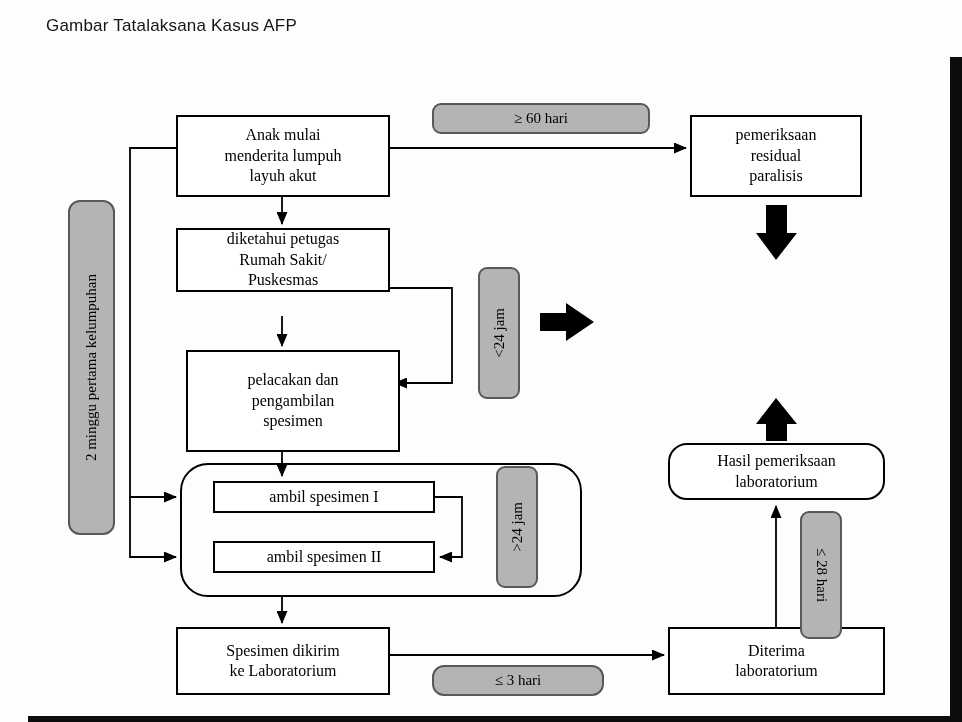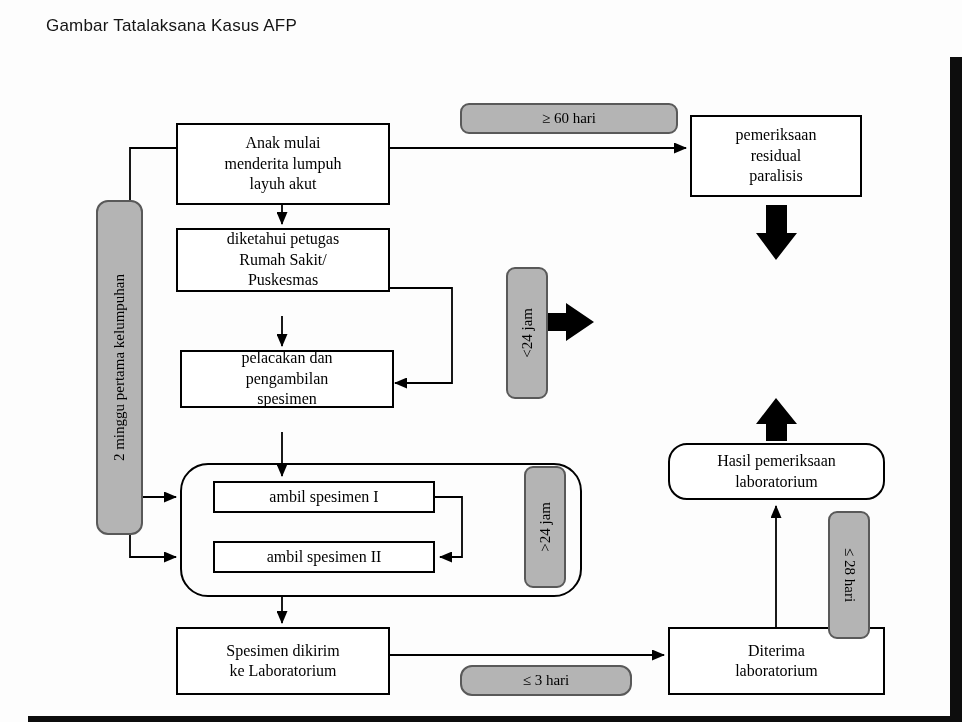--- a/index.html
+++ b/index.html
@@ -46,21 +46,20 @@
     font-size:19px; line-height:1.3;
   }
   .glabel {
     position:absolute;
     background:#b4b4b4;
     border:2px solid #595959;
     border-radius:9px;
     display:flex; align-items:center; justify-content:center;
     text-align:center;
     font-size:15px;
-    margin-left:28px;
   }
   .vtext-up   { writing-mode:vertical-rl; transform:rotate(180deg); }
   .vtext-down { writing-mode:vertical-rl; }
 
   .scan-edge { position:absolute; background:#0d0d0d; }
 </style>
 </head>
 <body>
 
 <div class="canvas">
@@ -99,29 +98,29 @@
     <g fill="#000" stroke="none">
 
       <polygon points="540,313 566,313 566,303 594,322 566,341 566,331 540,331"></polygon>
 
       <polygon points="766,205 787,205 787,233 797,233 776,260 756,233 766,233"></polygon>
 
       <polygon points="776,398 797,424 787,424 787,441 766,441 766,424 756,424"></polygon>
     </g>
   </svg>
 
-  <div class="box" style="left:176px; top:115px; width:214px; height:82px;margin-top:8px;">Anak mulai
+  <div class="box" style="left:176px; top:115px; width:214px; height:82px;">Anak mulai
 menderita lumpuh
 layuh akut</div>
 
   <div class="box" style="left:176px; top:228px; width:214px; height:64px;">diketahui petugas
 Rumah Sakit/
 Puskesmas</div>
 
-  <div class="box" style="left:180px; top:350px; width:214px; height:58px;">pelacakan dan
+  <div class="box" style="left:186px; top:350px; width:214px; height:102px;">pelacakan dan
 pengambilan
 spesimen</div>
 
   <div class="rounded-group" style="left:180px; top:463px; width:402px; height:134px;"></div>
 
   <div class="box" style="left:213px; top:481px; width:222px; height:32px;font-family:Liberation Serif, serif;">ambil spesimen I</div>
 
   <div class="box" style="left:213px; top:541px; width:222px; height:32px;">ambil spesimen II</div>
 
   <div class="box" style="left:176px; top:627px; width:214px; height:68px;text-align:center;">Spesimen dikirim

